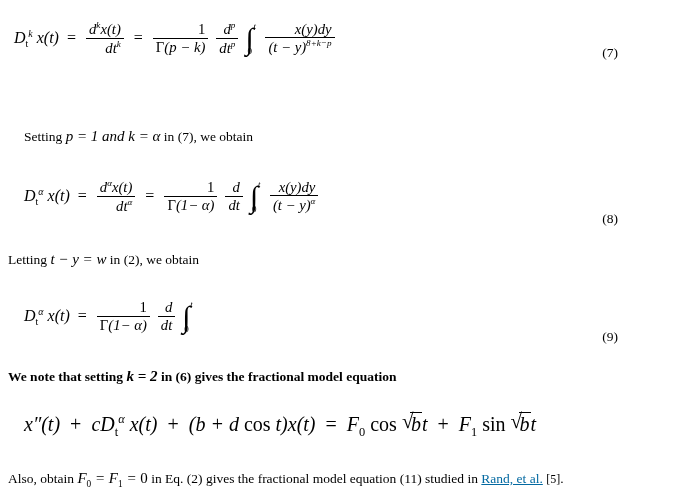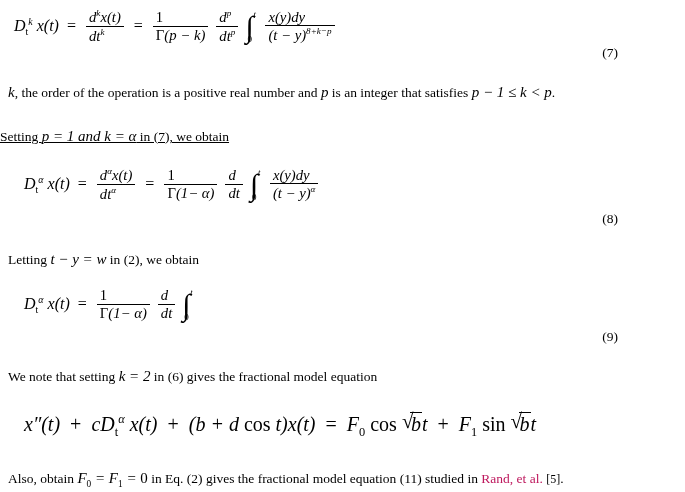--- a/index.html
+++ b/index.html
@@ -31,22 +31,22 @@
     line-height: 1;
   }
   .up { font-style: normal; }
   .sym { font-style: normal; }
   .num { font-style: normal; }
 
   
   .frac {
     display: inline-block;
     vertical-align: middle;
-    text-align: left;
-    margin: 0 2px;
+    text-align: right;
+    margin: 12px 2px;
     position: relative;
     top: -0.05em;
   }
   .frac .top {
     display: block;
     padding: 0 3px 1px 3px;
     border-bottom: 1px solid #000;
     font-size: 0.92em;
   }
   .frac .bot {
@@ -134,21 +134,22 @@
   }
 
   .eqnum {
     position: absolute;
     font-family: "Liberation Serif", serif;
     font-size: 13.5px;
     right: 10px;
   }
 
   .link {
-    color: #be185d;
+    color: #0369a1;
+    text-decoration: underline;
   }
 </style>
 </head>
 <body>
 
 <div class="page">
 
   <div class="mathline" style="left:14px; top:10px; font-size:16px;">
     <span>D<sub class="upidx">t</sub><sup>k</sup>&nbsp;x(t)</span>
     <span class="sym">&nbsp;=&nbsp;</span>
@@ -170,25 +171,22 @@
       <span class="lim-top">t</span>
       <span class="lim-bot">0</span>
     </span>
     <span class="frac">
       <span class="top">x(y)dy</span>
       <span class="bot">(t − y)<sup>8+k−p</sup></span>
     </span>
   </div>
   <div class="eqnum" style="top:45px;">(7)</div>
 
-  <div class="para" style="left:8px; top:84px;">
-    <span class="inlinemath">k</span><span>, the order of the operation is a positive real number and </span><span class="inlinemath">p</span><span> is an integer that satisfies </span><span class="inlinemath">p − 1 ≤ k &lt; p</span><span>.</span>
-  </div>
-
-  <div class="para" style="left:0; top:128px;text-decoration:underline;">
+
+  <div class="para" style="left:24px; top:128px;">
     <span>Setting </span><span class="inlinemath">p = 1 and k = α</span><span> in (7), we obtain</span>
   </div>
 
   <div class="mathline" style="left:24px; top:168px; font-size:16px;">
     <span>D<sub class="upidx">t</sub><sup>α</sup>&nbsp;x(t)</span>
     <span class="sym">&nbsp;=&nbsp;</span>
     <span class="frac">
       <span class="top">d<sup>α</sup>x(t)</span>
       <span class="bot">dt<sup>α</sup></span>
     </span>
@@ -229,21 +227,21 @@
       <span class="bot">dt</span>
     </span>
     <span class="intg">
       <span class="gl">∫</span>
       <span class="lim-top">t</span>
       <span class="lim-bot">0</span>
     </span>
   </div>
   <div class="eqnum" style="top:329px;">(9)</div>
 
-  <div class="para" style="left:8px; top:368px;">
+  <div class="para" style="left:8px; top:368px;font-weight:bold;">
     <span>We note that setting </span><span class="inlinemath">k = 2</span><span> in (6) gives the fractional model equation</span>
   </div>
 
   <div class="mathline" style="left:24px; top:412px; font-size:20px;">
     <span>x″(t)</span>
     <span class="sym">&nbsp;+&nbsp;</span>
     <span>cD<sub class="upidx">t</sub><sup>α</sup>&nbsp;x(t)</span>
     <span class="sym">&nbsp;+&nbsp;</span>
     <span>(b + d&nbsp;<span class="up">cos</span>&nbsp;t)x(t)</span>
     <span class="sym">&nbsp;=&nbsp;</span>

